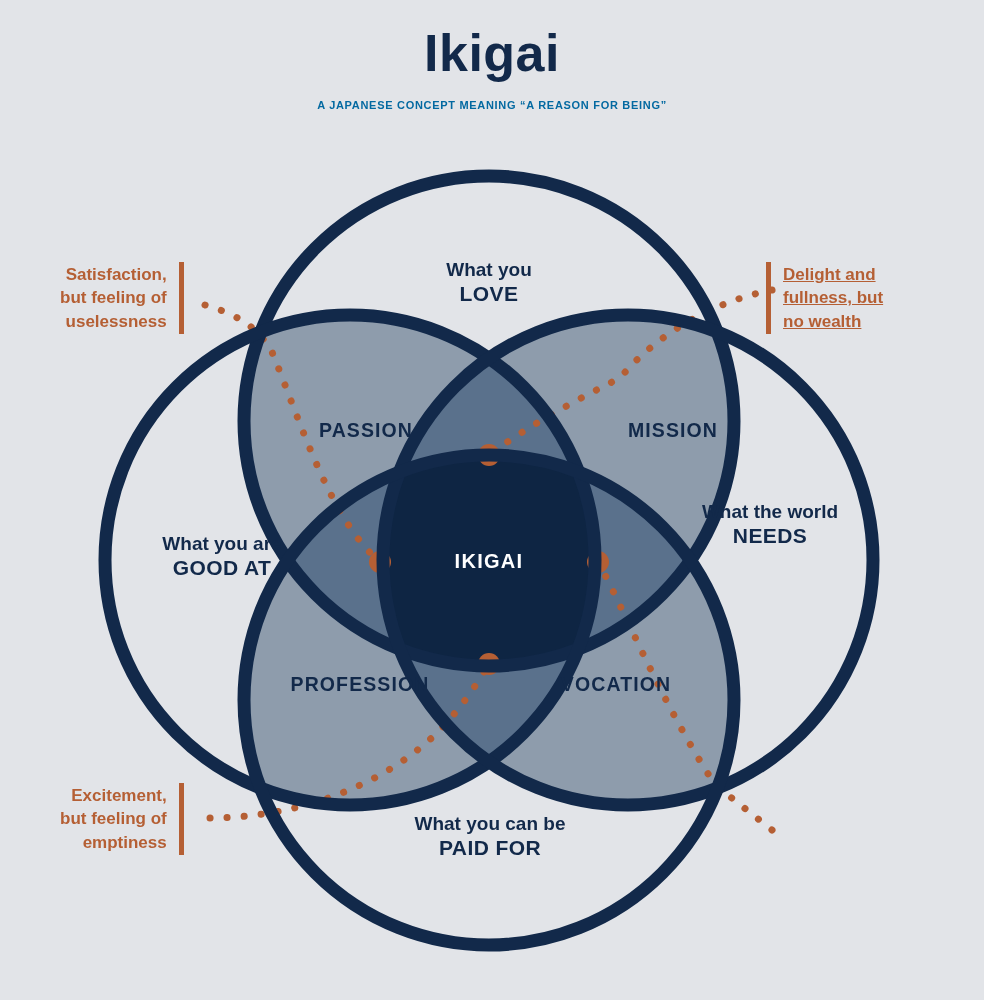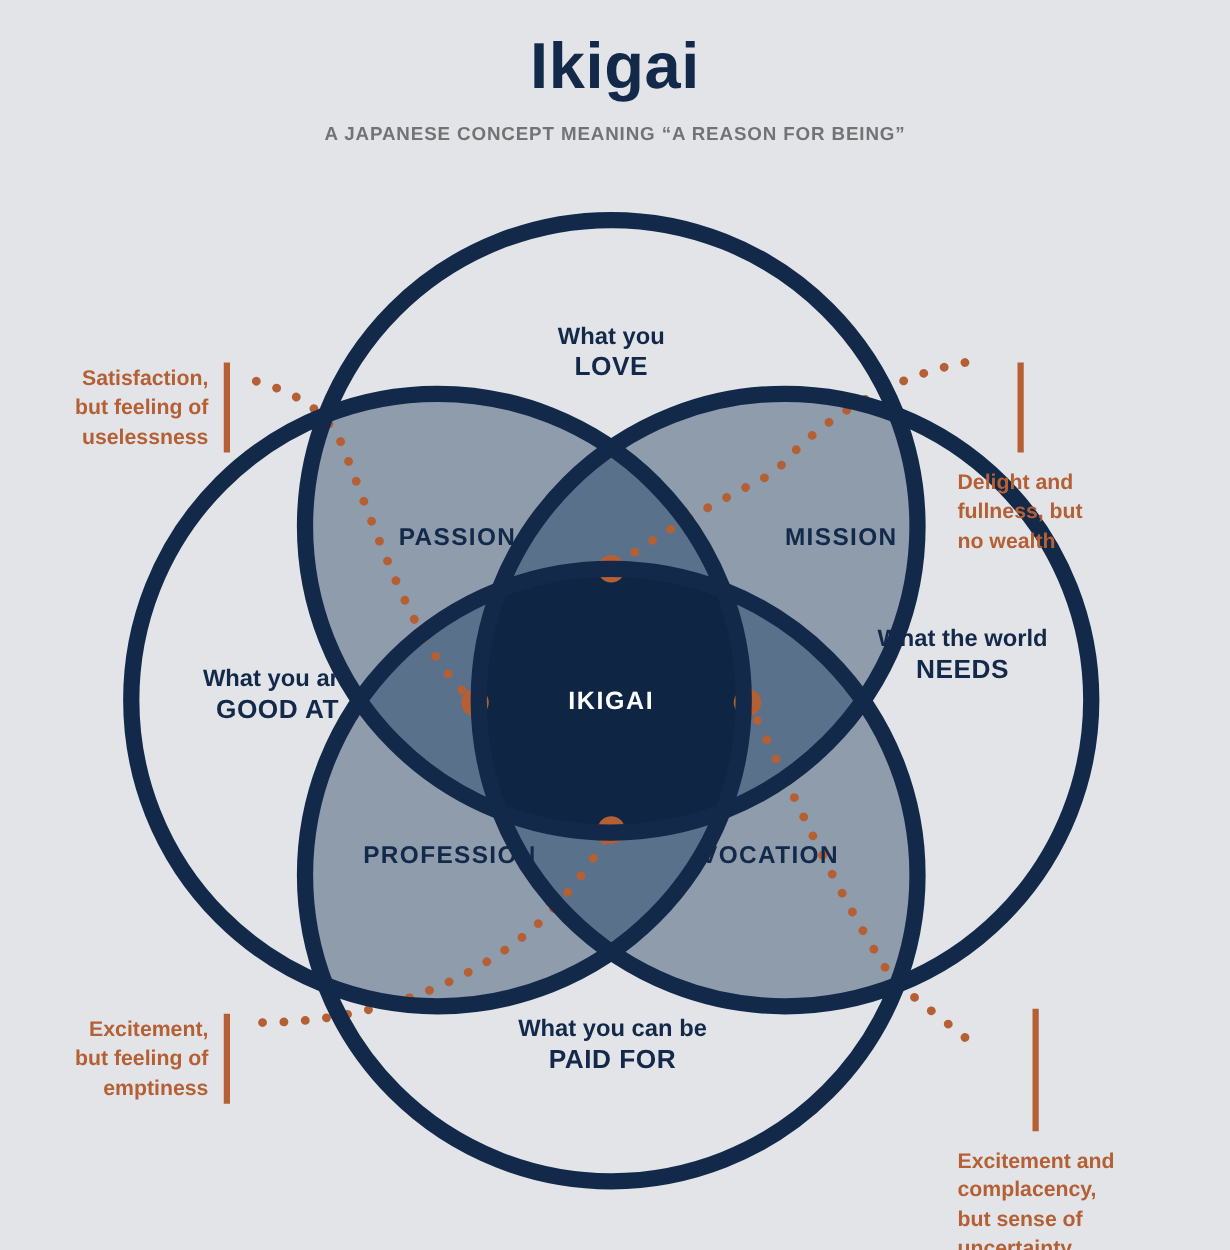--- a/index.html
+++ b/index.html
@@ -28,23 +28,23 @@
   }
   .title {
     font-size: 52px;
     font-weight: 700;
     color: #12294a;
     letter-spacing: 0.5px;
     line-height: 1.05;
     margin: 0;
   }
   .subtitle {
-    font-size: 15px;
+    font-size: 11px;
     font-weight: 700;
-    color: #737373;
+    color: #0369a1;
     letter-spacing: 0.7px;
     margin-top: 18px;
   }
   
   .diagram {
     position: absolute;
     top: 0; left: 0;
     width: 984px;
     height: 1000px;
   }
@@ -80,29 +80,28 @@
   
   .anno {
     position: absolute;
     color: #b55f34;
     font-size: 17px;
     font-weight: 600;
     line-height: 1.38;
     display: flex;
     align-items: center;
     gap: 12px;
-    margin-top: 28px;
   }
   .anno .txt { white-space: pre-line; }
   .anno-bar {
     width: 5px;
     background: #b55f34;
     flex: none;
   }
-  .anno.right-side { flex-direction: column; }
+  .anno.right-side { flex-direction: row; text-decoration: underline; }
   .anno.left-side .txt { text-align: right; }
   .anno.right-side .txt { text-align: left; }
 
   .anno-tl { left: 60px;  top: 262px; }
   .anno-tl .anno-bar { height: 72px; }
   .anno-tr { left: 766px; top: 262px; }
   .anno-tr .anno-bar { height: 72px; }
   .anno-bl { left: 60px;  top: 783px; }
   .anno-bl .anno-bar { height: 72px; }
   .anno-br { left: 766px; top: 779px; }
@@ -269,21 +268,14 @@
 no wealth</div>
   </div>
 
   <div class="anno left-side anno-bl">
     <div class="txt">Excitement,
 but feeling of
 emptiness</div>
     <div class="anno-bar"></div>
   </div>
 
-  <div class="anno right-side anno-br">
-    <div class="anno-bar"></div>
-    <div class="txt">Excitement and
-complacency,
-but sense of
-uncertainty</div>
-  </div>
 
 </div>
 
 </body></html>

